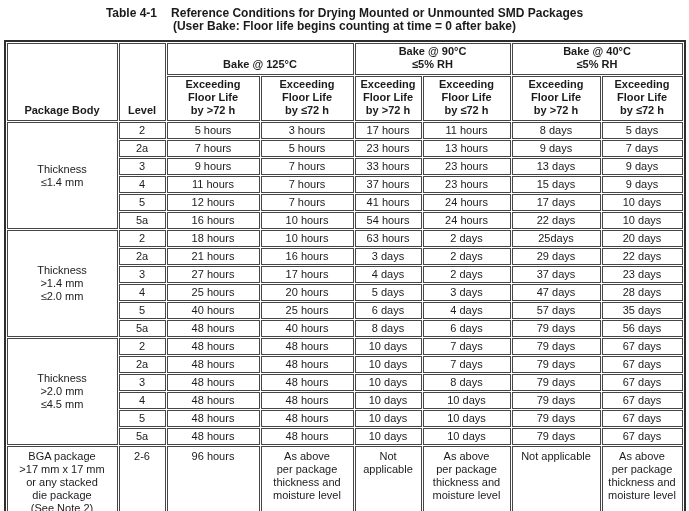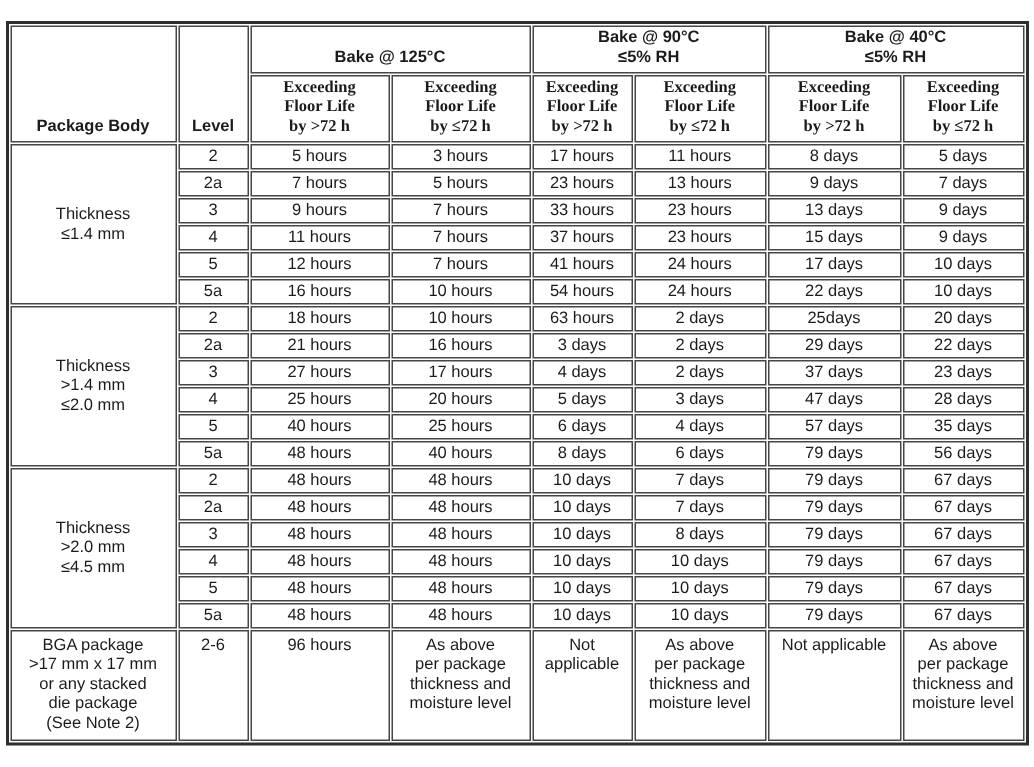--- a/index.html
+++ b/index.html
@@ -50,21 +50,21 @@
     padding: 1px 1px;
   }
   table.ref th {
     font-size: 11px;
     font-weight: bold;
     line-height: 13px;
     vertical-align: bottom;
     padding-bottom: 3px;
   }
   tr.grp-row th { height: 31px; }
-  tr.sub-row th { height: 39px; font-family: Liberation Serif, serif; }
+  tr.sub-row th { height: 39px; }
   table.ref td {
     font-size: 11px;
     line-height: 13px;
     vertical-align: middle;
     height: 15px;
   }
   td.pkg {
     font-weight: normal;
     vertical-align: top;
     padding-top: 2px;
@@ -74,20 +74,24 @@
     height: 74px;
     padding-top: 3px;
   }
 </style>
 </head>
 <body>
 
 <div class="page">
 
   <div class="title-block">
+    <div class="title-line1">
+      <span class="tnum">Table 4-1</span><span>Reference Conditions for Drying Mounted or Unmounted SMD Packages</span>
+    </div>
+    <div class="title-line2">(User Bake: Floor life begins counting at time = 0 after bake)</div>
   </div>
 
   <table class="ref">
     <colgroup>
       <col style="width:111px">
         <col style="width:47px">
       <col style="width:93px">
         <col style="width:93px">
       <col style="width:67px">
         <col style="width:88px">

